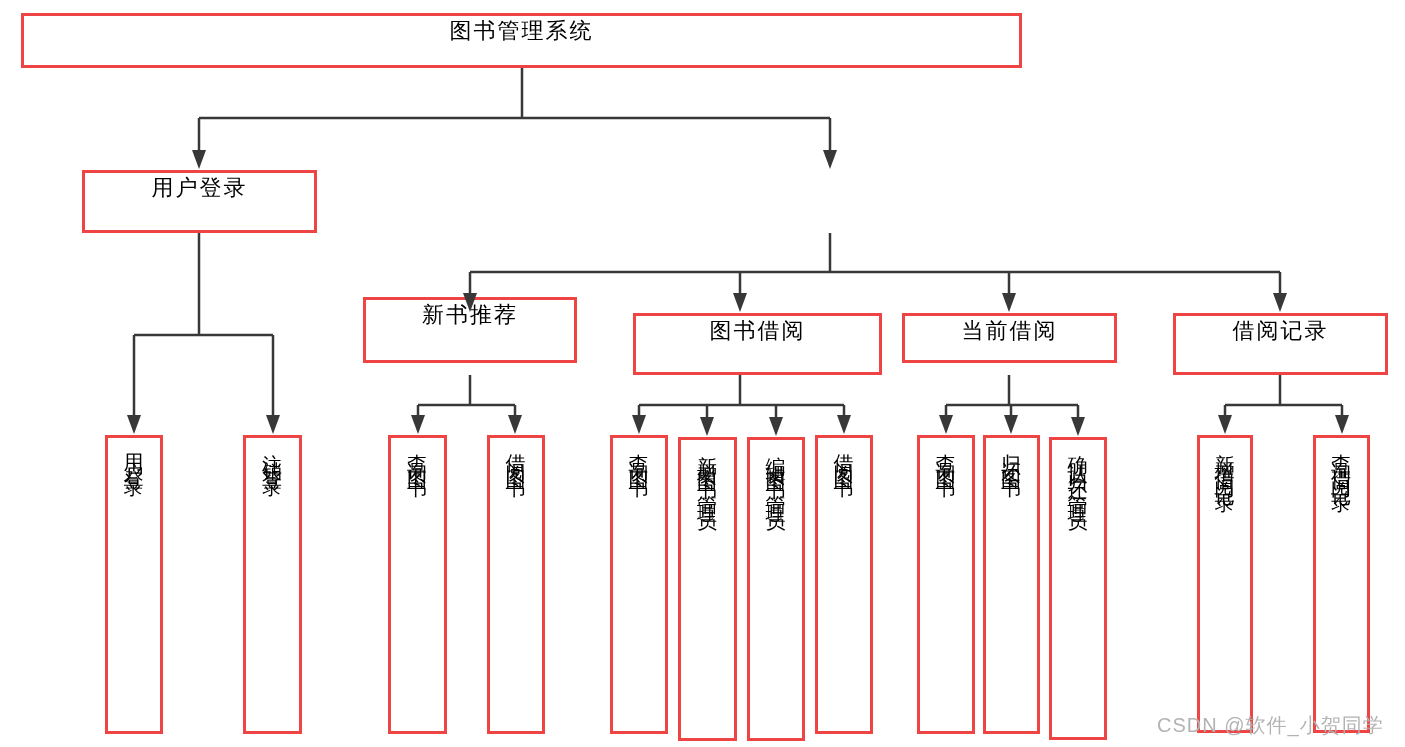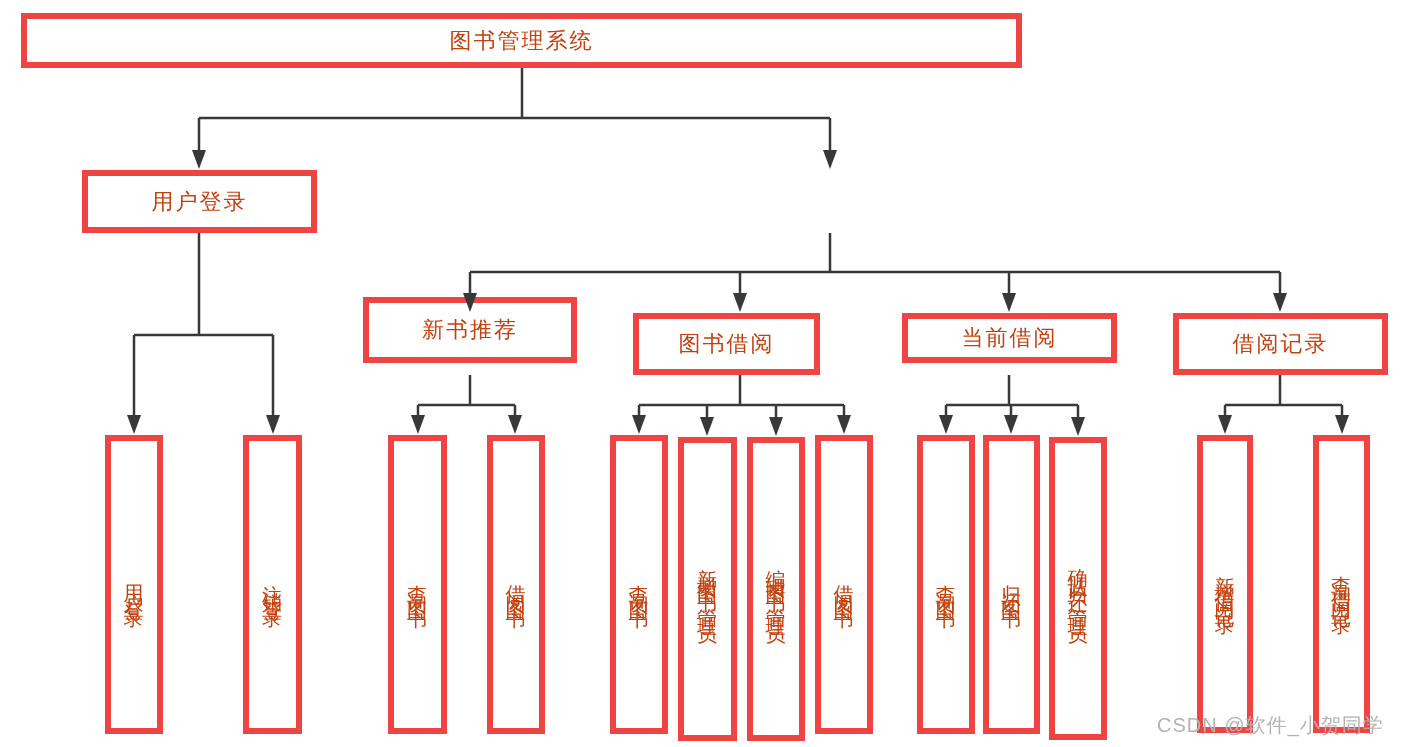--- a/index.html
+++ b/index.html
@@ -8,25 +8,25 @@
     width: 1405px;
     height: 747px;
     background: #ffffff;
     font-family: "Liberation Sans", "DejaVu Sans", sans-serif;
     overflow: hidden;
   }
   .node {
     position: absolute;
     box-sizing: border-box;
     background: #ffffff;
-    border: 6px solid #ef4444;
+    border: 3px solid #ef4444;
     display: flex;
-    align-items: center;
+    align-items: flex-start;
     justify-content: center;
-    color: #c2410c;
+    color: #000000;
     z-index: 1;
   }
   .h-label {
     font-size: 22px;
     letter-spacing: 2px;
     white-space: nowrap;
   }
   .leaf .v-label {
     writing-mode: vertical-rl;
     text-orientation: mixed;
@@ -107,21 +107,21 @@
     <span class="h-label">图书管理系统</span>
   </div>
 
   <div class="node" style="left:82px; top:170px; width:235px; height:63px;">
     <span class="h-label">用户登录</span>
   </div>
 
   <div class="node" style="left:363px; top:297px; width:214px; height:66px;">
     <span class="h-label">新书推荐</span>
   </div>
-  <div class="node" style="left:633px; top:313px; width:187px; height:62px;">
+  <div class="node" style="left:633px; top:313px; width:249px; height:62px;">
     <span class="h-label">图书借阅</span>
   </div>
   <div class="node" style="left:902px; top:313px; width:215px; height:50px;">
     <span class="h-label">当前借阅</span>
   </div>
   <div class="node" style="left:1173px; top:313px; width:215px; height:62px;">
     <span class="h-label">借阅记录</span>
   </div>
 
   <div class="node leaf" style="left:105px; top:435px; width:58px; height:299px;">

